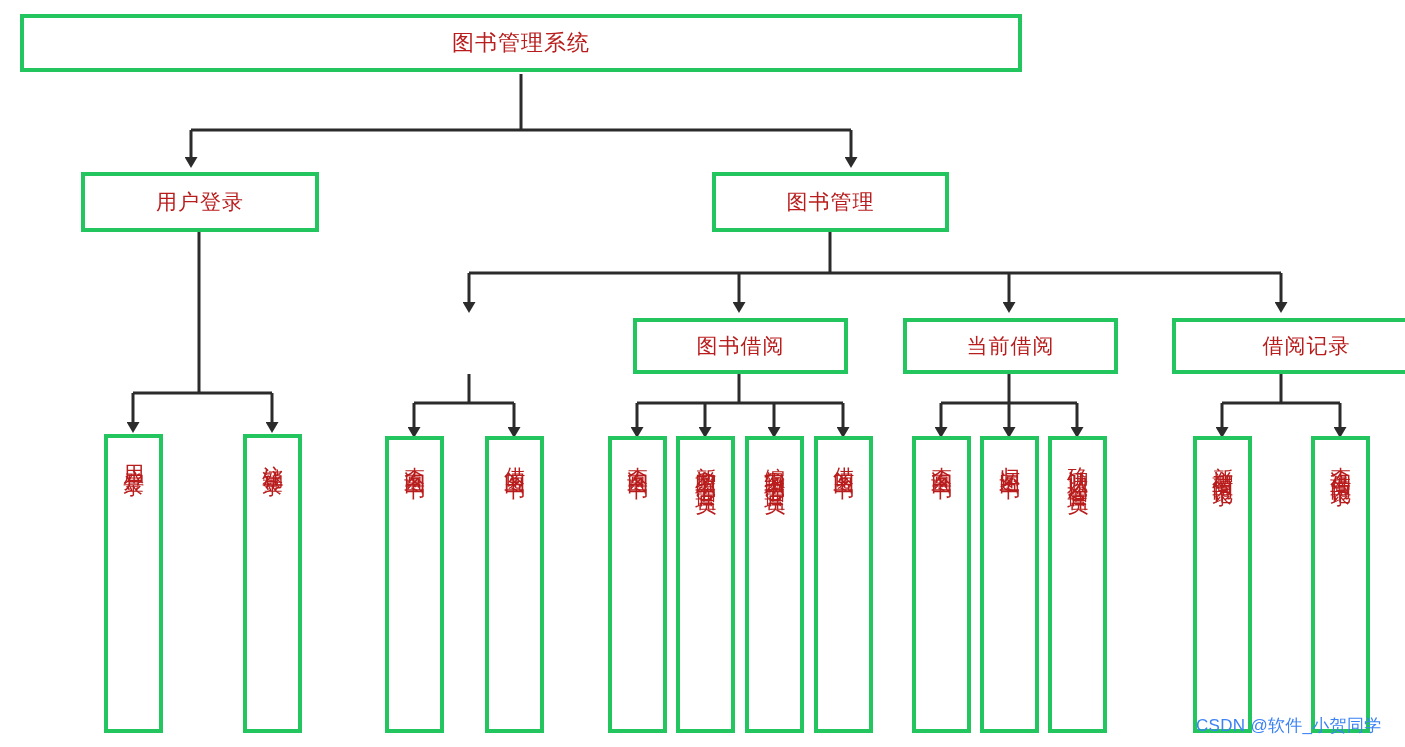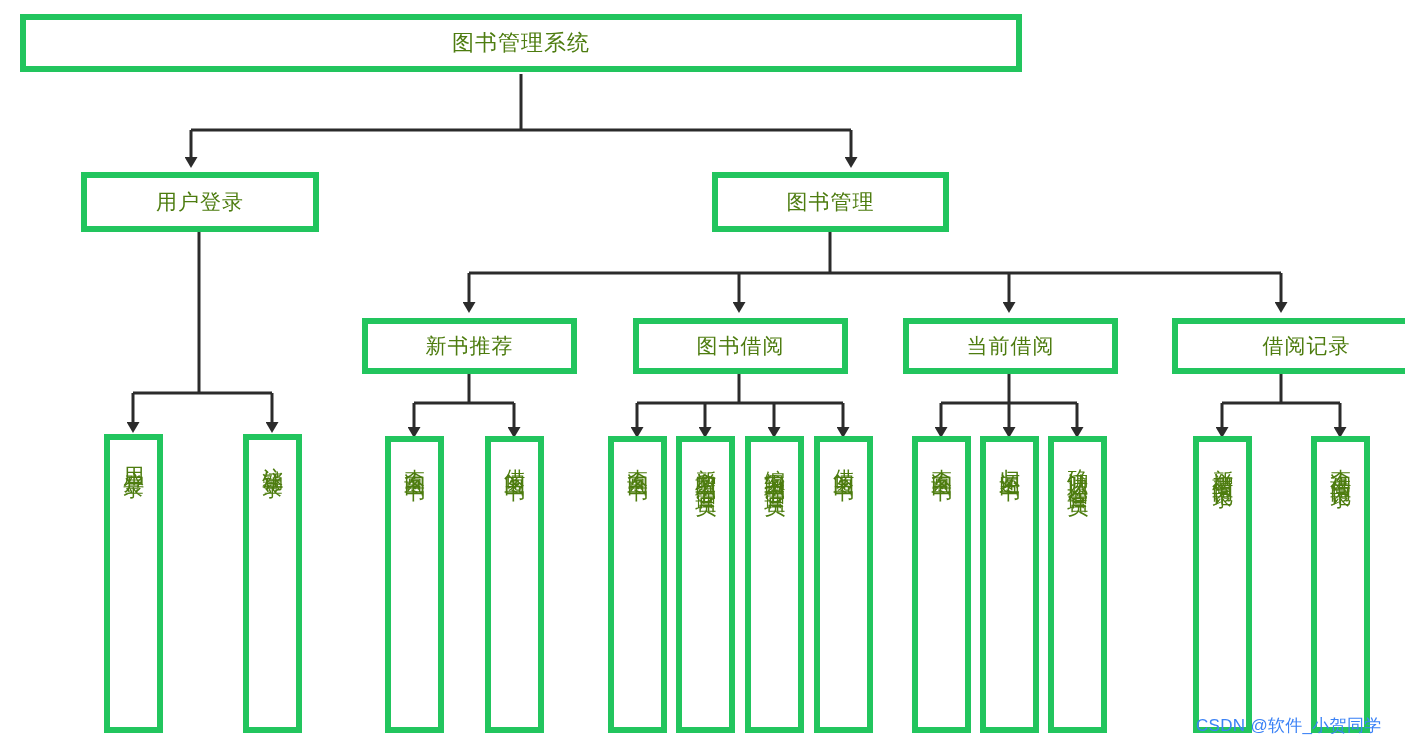--- a/index.html
+++ b/index.html
@@ -22,26 +22,26 @@
     left: 0;
     top: 0;
     width: 1405px;
     height: 747px;
     pointer-events: none;
   }
   .node {
     position: absolute;
     box-sizing: border-box;
     background: #ffffff;
-    border: 6px solid #22c55e;
+    border: 4px solid #22c55e;
     display: flex;
     align-items: center;
     justify-content: center;
     text-align: left;
-    color: #4d7c0f;
+    color: #b91c1c;
     z-index: 2;
   }
   .node .lbl {
     display: block;
     line-height: 1.25;
   }
   .node.horiz .lbl {
     font-size: 21px;
     letter-spacing: 1px;
   }
@@ -132,23 +132,20 @@
   </div>
 
   <div class="node horiz" style="left:81px; top:172px; width:238px; height:60px;">
     <span class="lbl">用户登录</span>
   </div>
 
   <div class="node horiz" style="left:712px; top:172px; width:237px; height:60px;font-family:Liberation Serif, serif;">
     <span class="lbl">图书管理</span>
   </div>
 
-  <div class="node horiz" style="left:362px; top:318px; width:215px; height:56px;">
-    <span class="lbl">新书推荐</span>
-  </div>
 
   <div class="node horiz" style="left:633px; top:318px; width:215px; height:56px;">
     <span class="lbl">图书借阅</span>
   </div>
 
   <div class="node horiz" style="left:903px; top:318px; width:215px; height:56px;">
     <span class="lbl">当前借阅</span>
   </div>
 
   <div class="node horiz" style="left:1172px; top:318px; width:258px; height:56px;padding-left:11px;">

